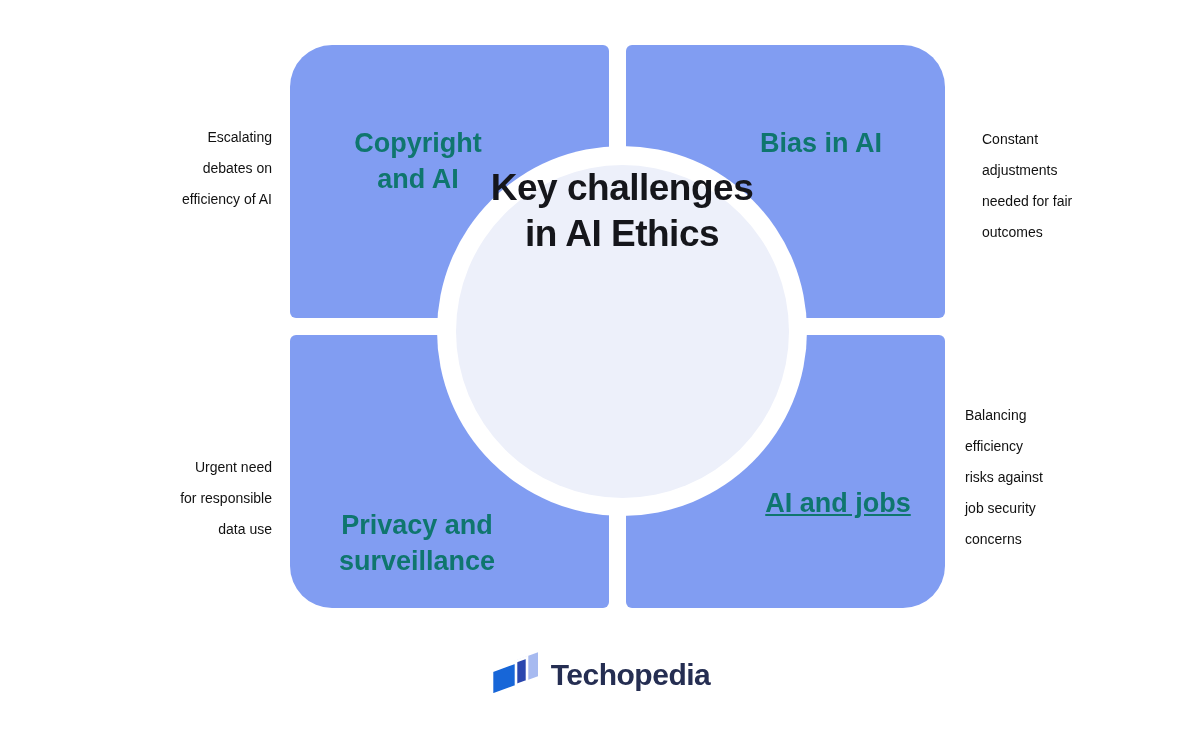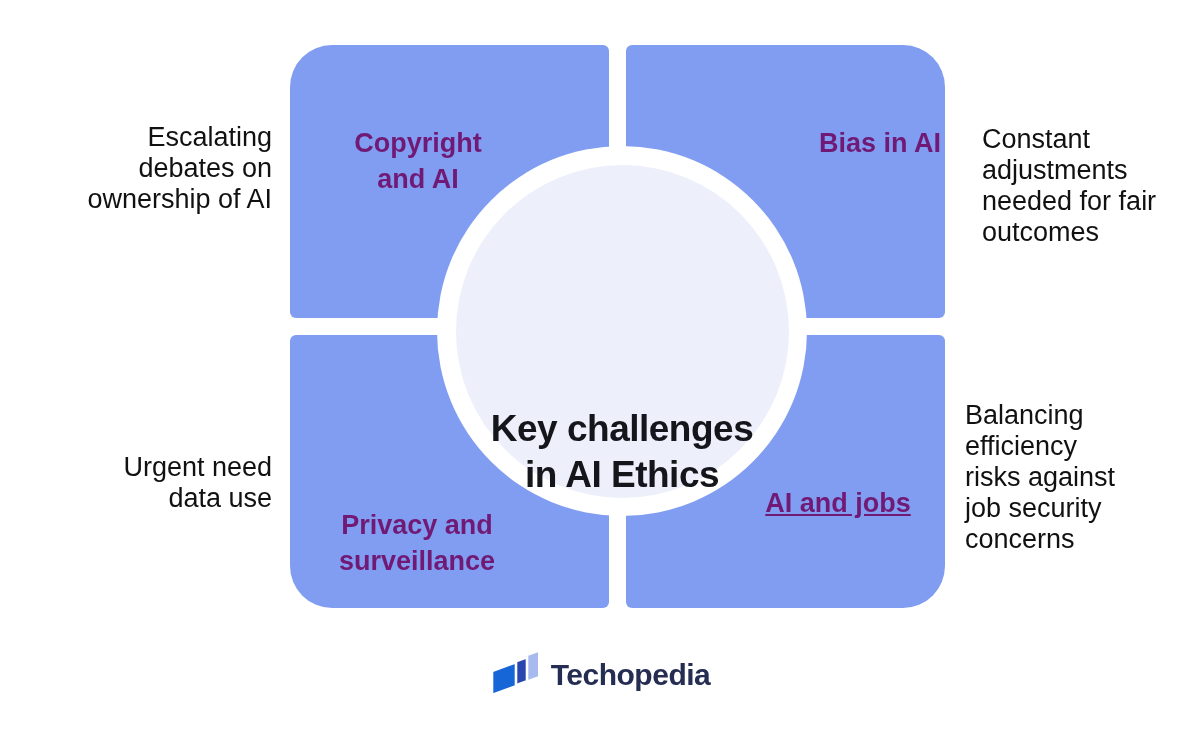--- a/index.html
+++ b/index.html
@@ -48,52 +48,52 @@
     display: flex;
     align-items: center;
     justify-content: center;
   }
   .circle-inner {
     width: 333px;
     height: 333px;
     border-radius: 50%;
     background: var(--circle-fill, #EDF0FA);
     display: flex;
-    align-items: flex-end;
+    align-items: flex-start;
     justify-content: center;
   }
   .center-title {
     text-align: center;
     font-size: 37px;
     line-height: 46px;
     font-weight: 700;
     color: var(--title-color, #15161B);
     letter-spacing: -0.5px;
   }
 
   
   .q-label {
     position: absolute;
     transform: translate(-50%, -50%);
     text-align: center;
-    color: #701a75;
+    color: #0f766e;
     font-size: 27px;
     line-height: 36px;
     font-weight: 700;
     white-space: nowrap;
   }
   .q-label.tl { left: 418px; top: 161px; }
-  .q-label.tr { left: 880px; top: 143px; }
+  .q-label.tr { left: 821px; top: 143px; }
   .q-label.bl { left: 417px; top: 519px; margin-top: 24px; }
   .q-label.br { left: 838px; top: 503px; text-decoration: underline; }
 
   
   .annotation {
     position: absolute;
-    font-size: 27px;
+    font-size: 14px;
     line-height: 31px;
     color: var(--text-color, #111111);
     white-space: nowrap;
   }
   .annotation.align-right { text-align: right; }
   .annotation.align-left  { text-align: left; }
   .annotation.lt { right: 928px; top: 122px; }
   .annotation.rt { left: 965px; top: 124px; margin-left: 17px; }
   .annotation.lb { right: 928px; top: 452px; }
   .annotation.rb { left: 965px; top: 400px; }
@@ -152,30 +152,31 @@
     <div>Privacy and</div>
     <div>surveillance</div>
   </div>
   <div class="q-label br">
     <div>AI and jobs</div>
   </div>
 
   <div class="annotation align-right lt">
     <div>Escalating</div>
     <div>debates on</div>
-    <div>ownership of AI</div>
+    <div>efficiency of AI</div>
   </div>
   <div class="annotation align-left rt">
     <div>Constant</div>
     <div>adjustments</div>
     <div>needed for fair</div>
     <div>outcomes</div>
   </div>
   <div class="annotation align-right lb">
     <div>Urgent need</div>
+    <div>for responsible</div>
     <div>data use</div>
   </div>
   <div class="annotation align-left rb">
     <div>Balancing</div>
     <div>efficiency</div>
     <div>risks against</div>
     <div>job security</div>
     <div>concerns</div>
   </div>
 

